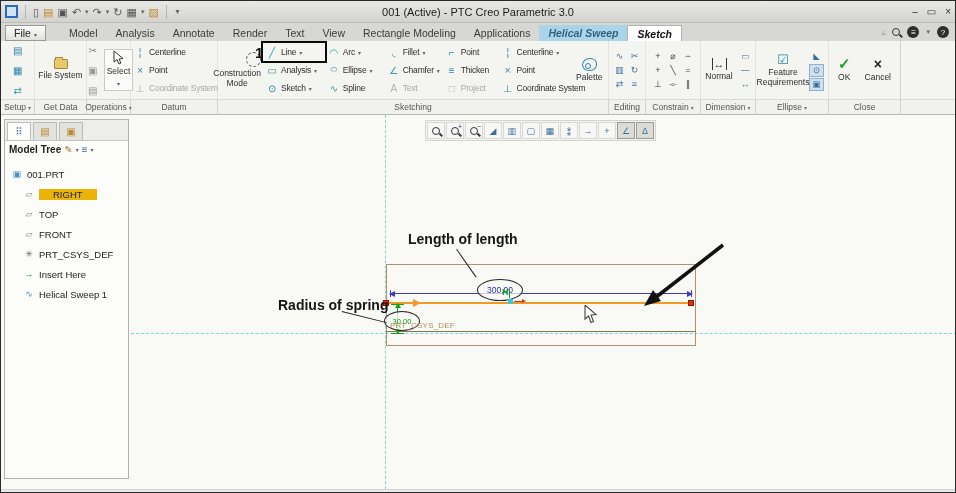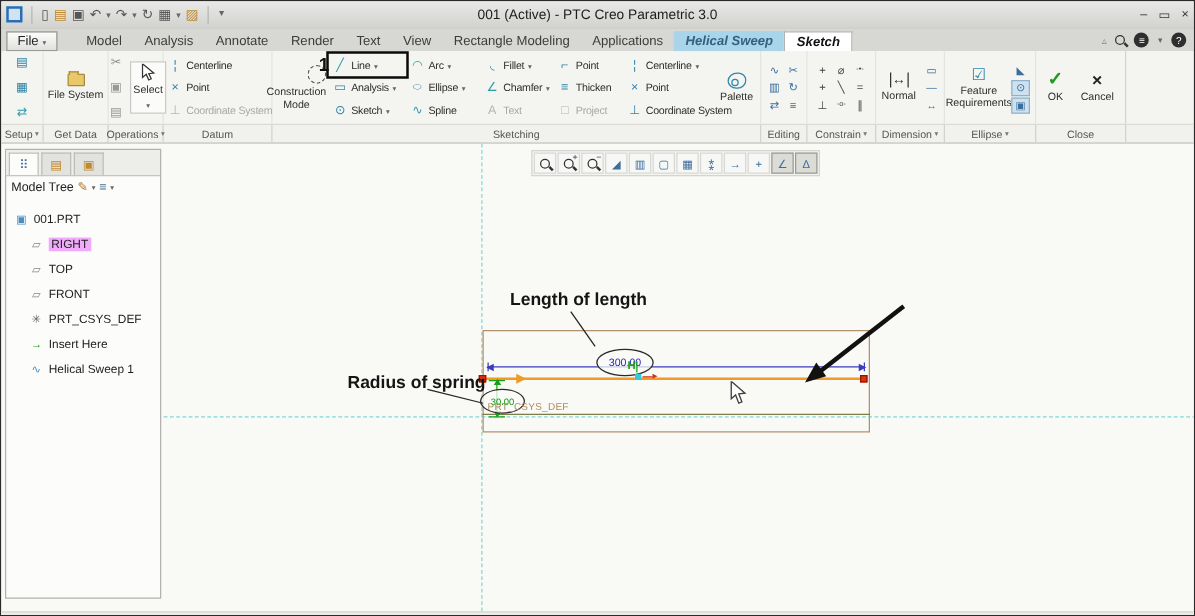--- a/index.html
+++ b/index.html
@@ -71,28 +71,28 @@
   .gbtn { width:18px; height:17px; background:#f7f7f5; border:1px solid #d8d8d5; display:flex; align-items:center; justify-content:center; font-size:9px; color:#3a6f9e; position:relative; }
   .gbtn.on { background:#dcdcd7; border:1px solid #9a9a97; }
   .gplus { position:absolute; font-size:7px; top:0px; right:1px; color:#135; }
 
   
   .mtree { position:absolute; left:3px; top:4px; width:125px; height:360px; background:#fcfcfb; border:1px solid #b2b2af; }
   .mtabs { display:flex; gap:2px; padding:2px 2px 0 2px; background:#ededea; border-bottom:1px solid #c5c5c2; }
   .mtab { width:24px; height:18px; display:flex; align-items:center; justify-content:center; font-size:10px; border:1px solid #bdbdba; border-bottom:none; background:#e2e2df; color:#4a6f96; }
   .mtab.on { background:#fcfcfb; }
   .mhead { display:flex; align-items:center; gap:3px; padding:3px 4px; font-size:10px; }
-  .mhead .t { font-weight:normal; color:#222; }
+  .mhead .t { font-weight:bold; color:#222; }
   .mico { font-size:10px; color:#b07828; }
   .mcaret { font-size:6px; color:#666; }
   .mlist { padding:6px 0 0 6px; }
   .mitem { display:flex; align-items:center; gap:4px; height:20px; font-size:9.5px; color:#222; white-space:nowrap; }
   .mitem.child { padding-left:12px; }
   .mitem .ic { width:12px; text-align:center; font-size:9px; }
-  .sel { background:#f0abfc; padding:0 2px; }
+  .sel { background:#eab308; padding:0 14px; }
 
   
   .skrect { position:absolute; left:385px; top:149px; width:310px; height:82px; border:1.5px solid #b3906c; }
   .oliveline { position:absolute; left:385px; top:216px; width:310px; height:0; border-top:1px solid #7d7d4a; }
   .dimline { position:absolute; left:389px; top:178px; width:302px; height:0; border-top:1px solid #3b3bbd; }
   .tick { position:absolute; width:0; height:7px; border-left:1px solid #3b3bbd; top:-4px; }
   .arrL, .arrR { position:absolute; top:-3px; width:0; height:0; border-top:3px solid transparent; border-bottom:3px solid transparent; }
   .arrL { left:-1px; border-right:6px solid #3b3bbd; }
   .arrR { right:-1px; border-left:6px solid #3b3bbd; }
   .orangeline { position:absolute; left:386px; top:187px; width:304px; height:2px; background:#f09a28; }

